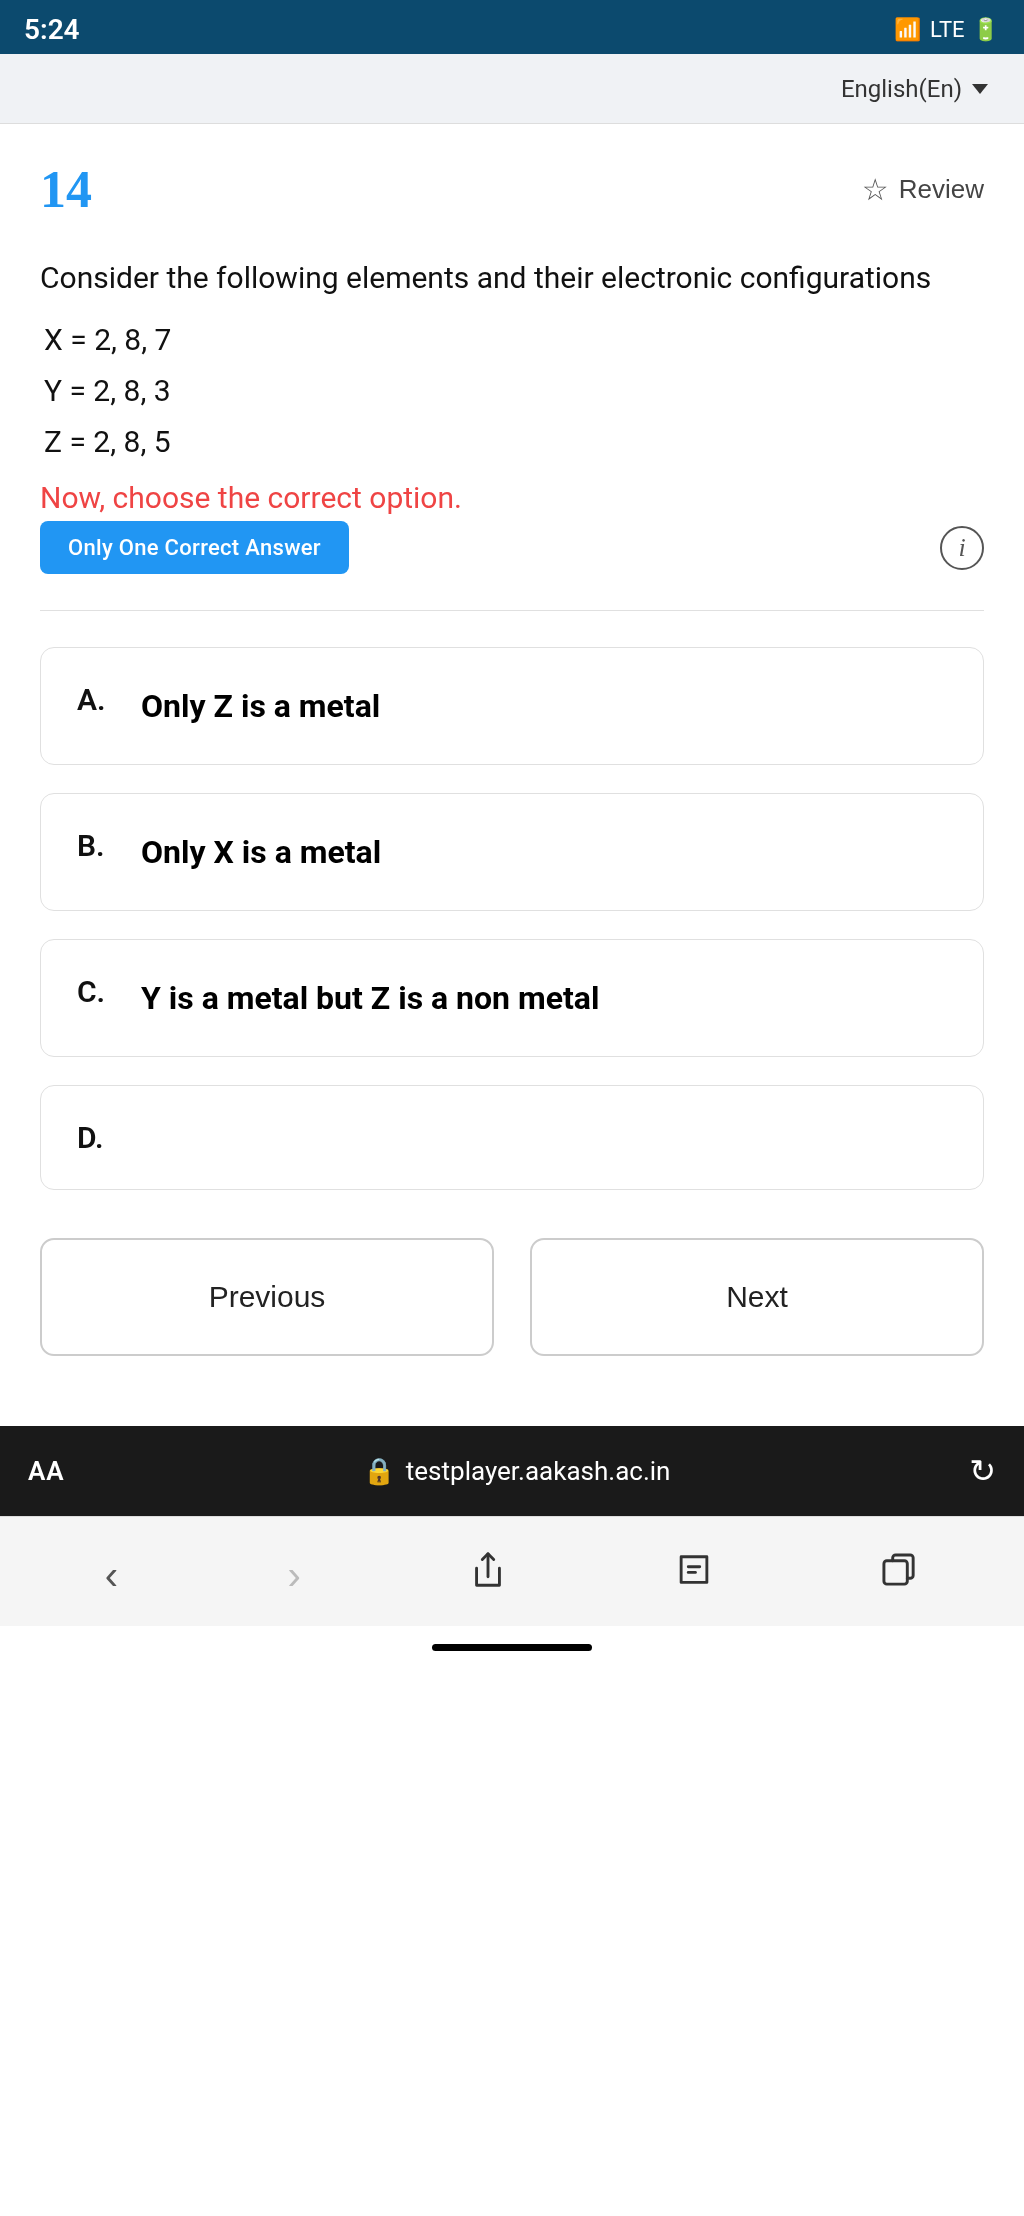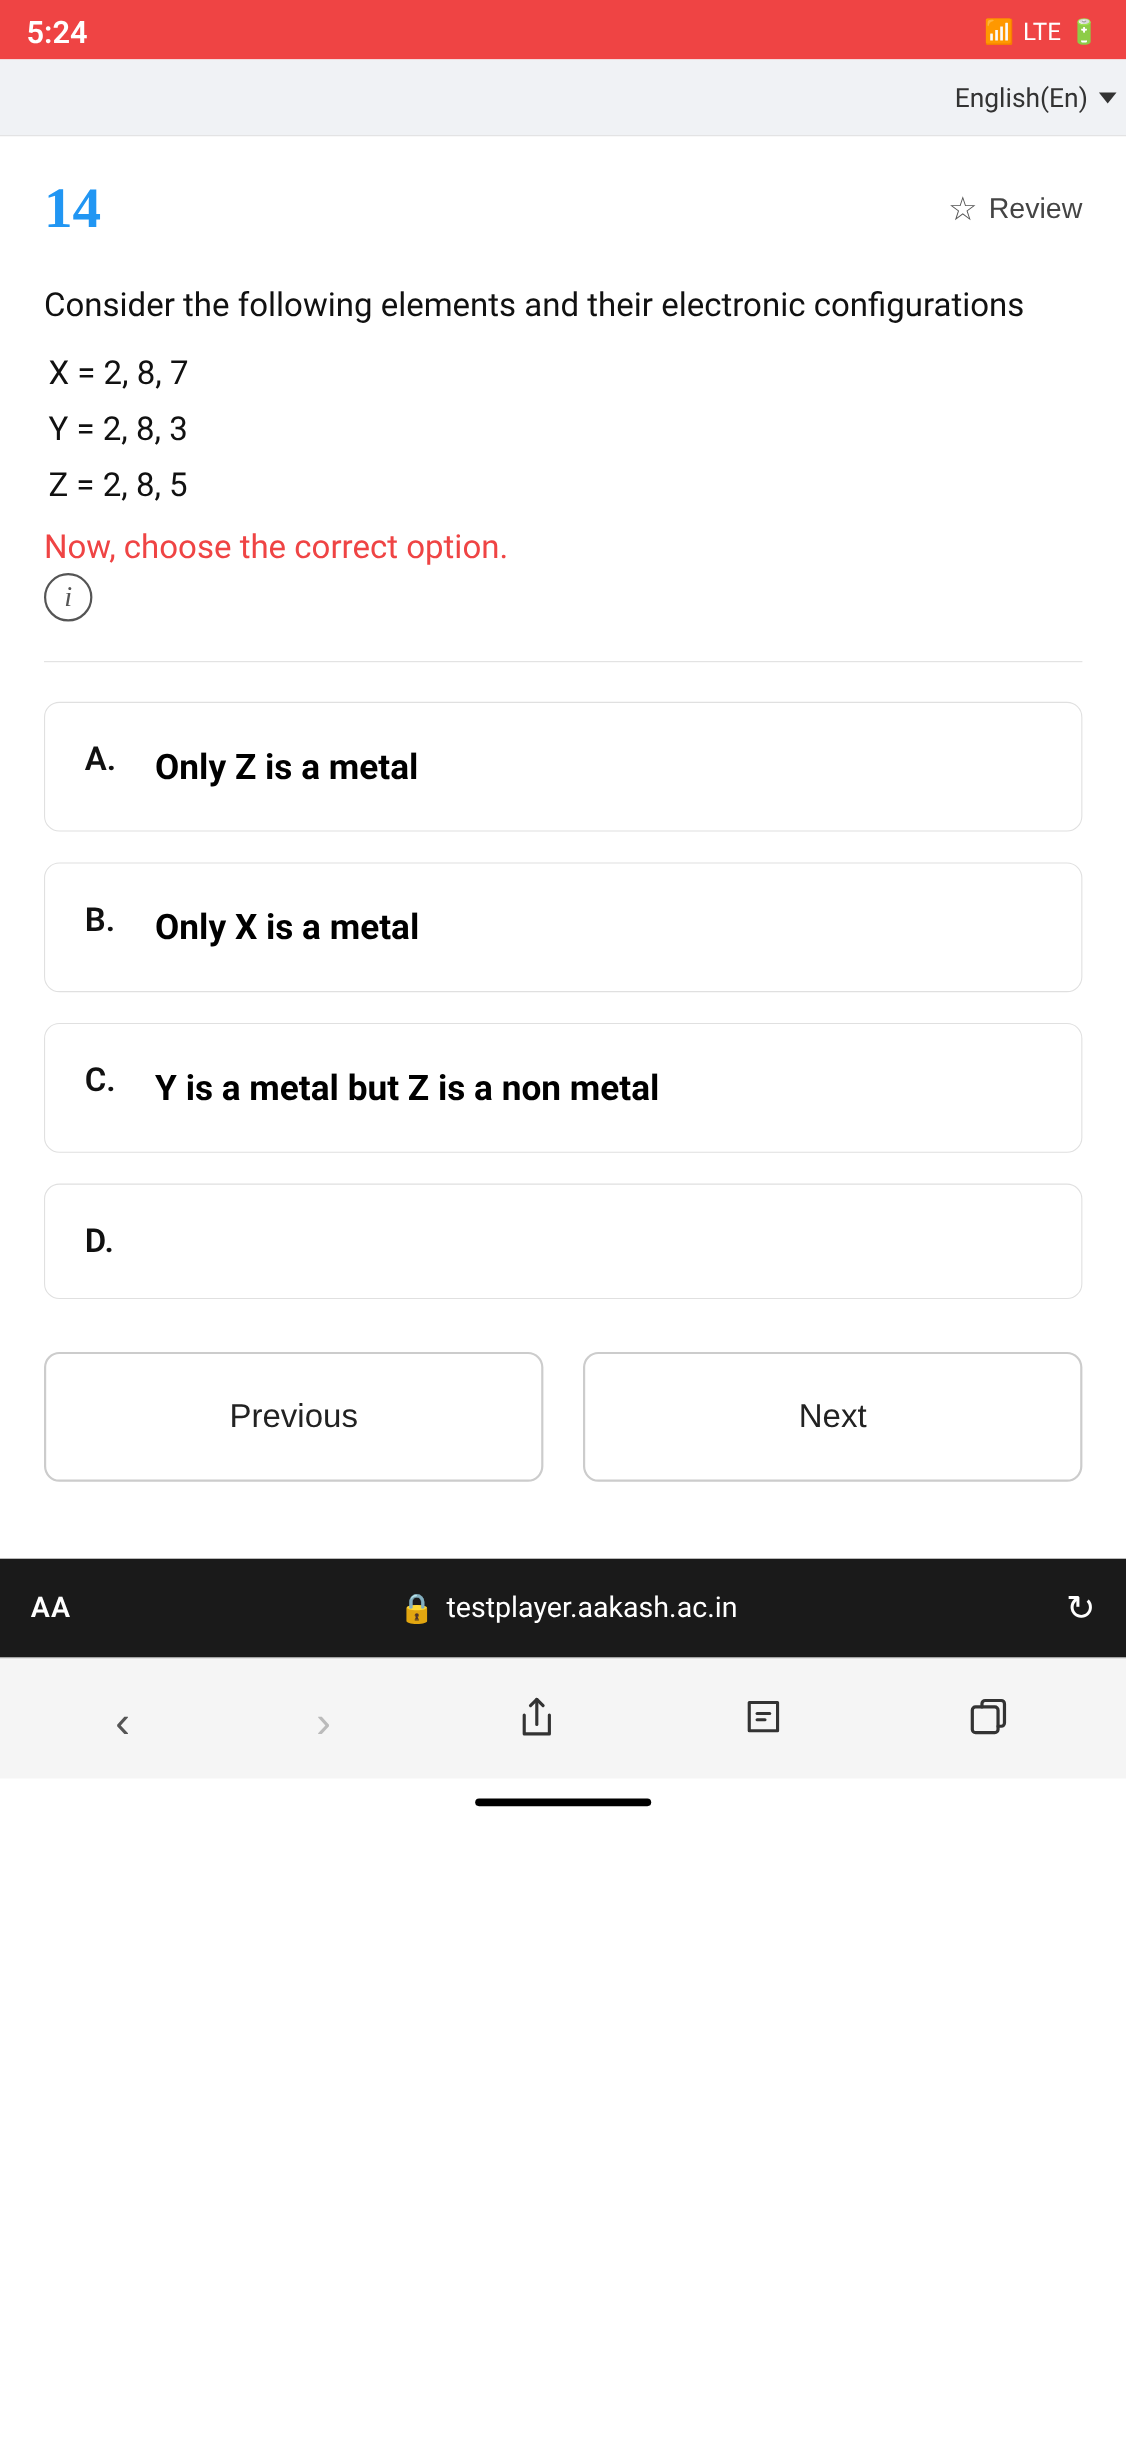--- a/index.html
+++ b/index.html
@@ -7,21 +7,21 @@
     body {
       font-family: -apple-system, BlinkMacSystemFont, 'Segoe UI', Roboto, sans-serif;
       background: #fff;
       width: 1024px;
       min-height: 2216px;
       overflow-x: hidden;
     }
 
     
     .status-bar {
-      background: #ef4444;
+      background: #0c4a6e;
       color: #fff;
       display: flex;
       justify-content: space-between;
       align-items: center;
       padding: 12px 24px 8px 24px;
       height: 54px;
       text-align: center;
     }
     .status-time {
       font-size: 28px;
@@ -34,21 +34,21 @@
       font-size: 22px;
     }
 
     
     .top-nav {
       background: #f0f2f5;
       border-bottom: 1px solid #ddd;
       display: flex;
       justify-content: flex-end;
       align-items: center;
-      padding: 14px 9px;
+      padding: 14px 36px;
       height: 70px;
     }
     .language-selector {
       font-size: 24px;
       color: #333;
       display: flex;
       align-items: center;
       gap: 6px;
     }
     .lang-chevron {
@@ -298,20 +298,21 @@
 
   <div>
     <p class="config-line">X = 2, 8, 7</p>
     <p class="config-line">Y = 2, 8, 3</p>
     <p class="config-line">Z = 2, 8, 5</p>
   </div>
 
   <p class="choose-text">Now, choose the correct option.</p>
 
   <div class="badge-row">
+    <span class="badge">Only One Correct Answer</span>
     <div class="info-icon">
       <span>i</span>
     </div>
   </div>
 
   <hr class="divider">
 
   <div class="option-card">
     <span class="option-label">A.</span>
     <span class="option-text">Only Z is a metal</span>

